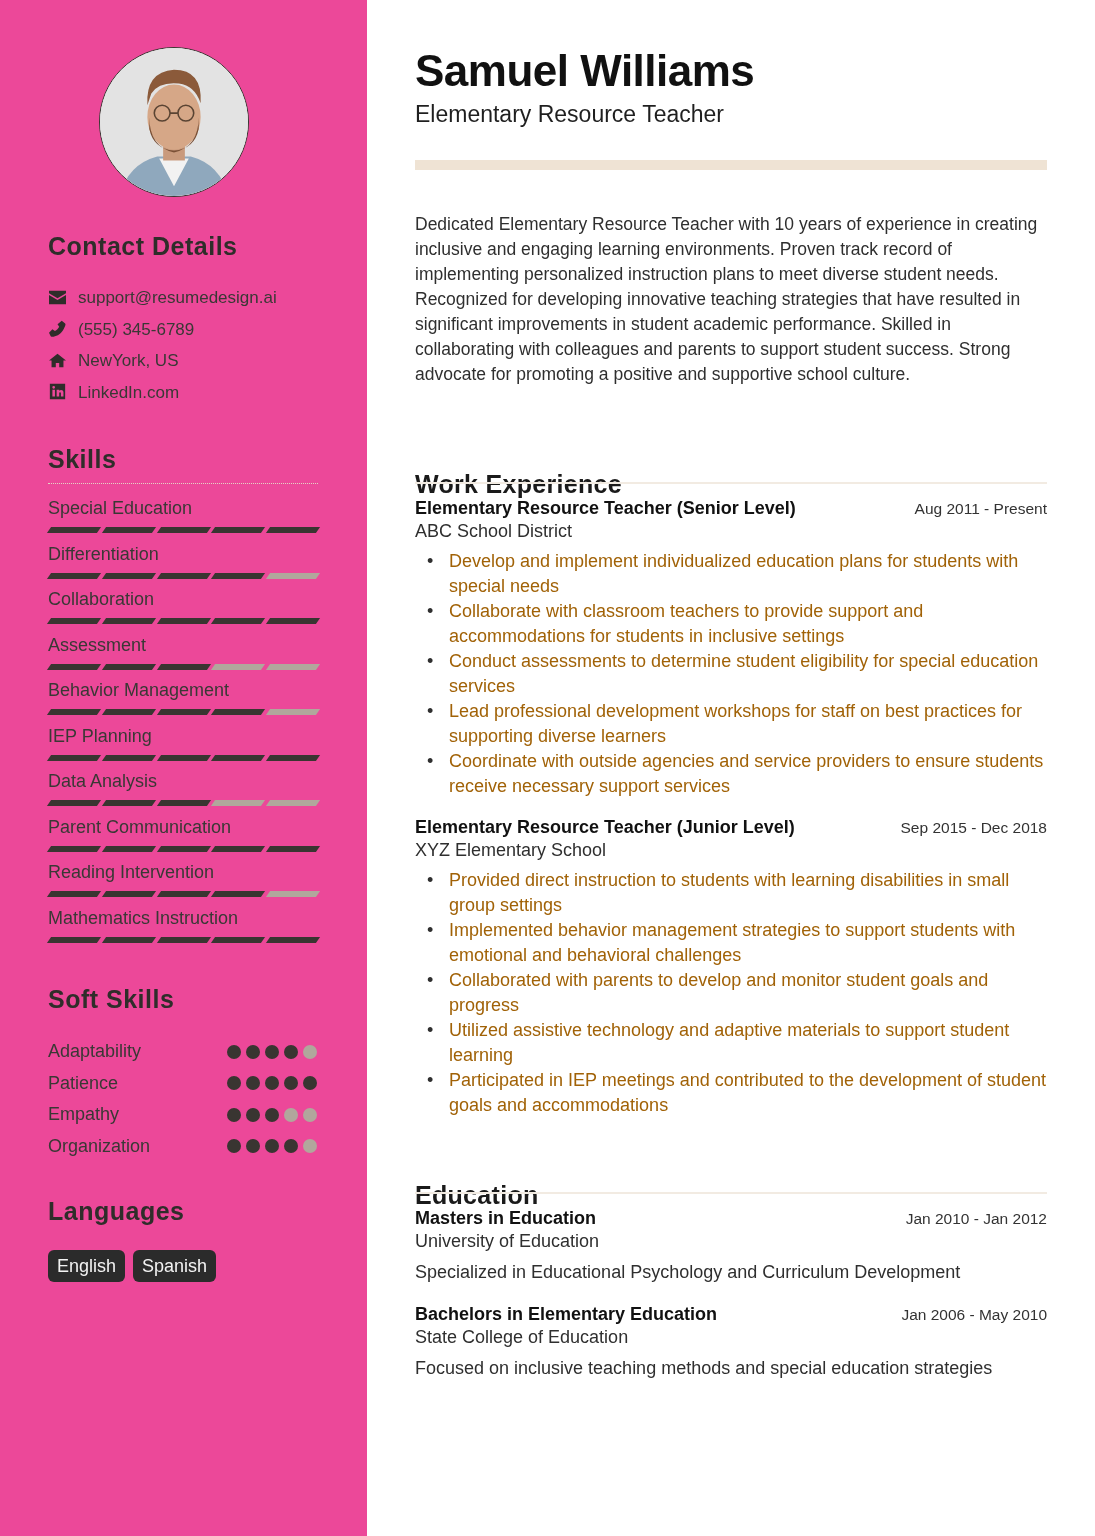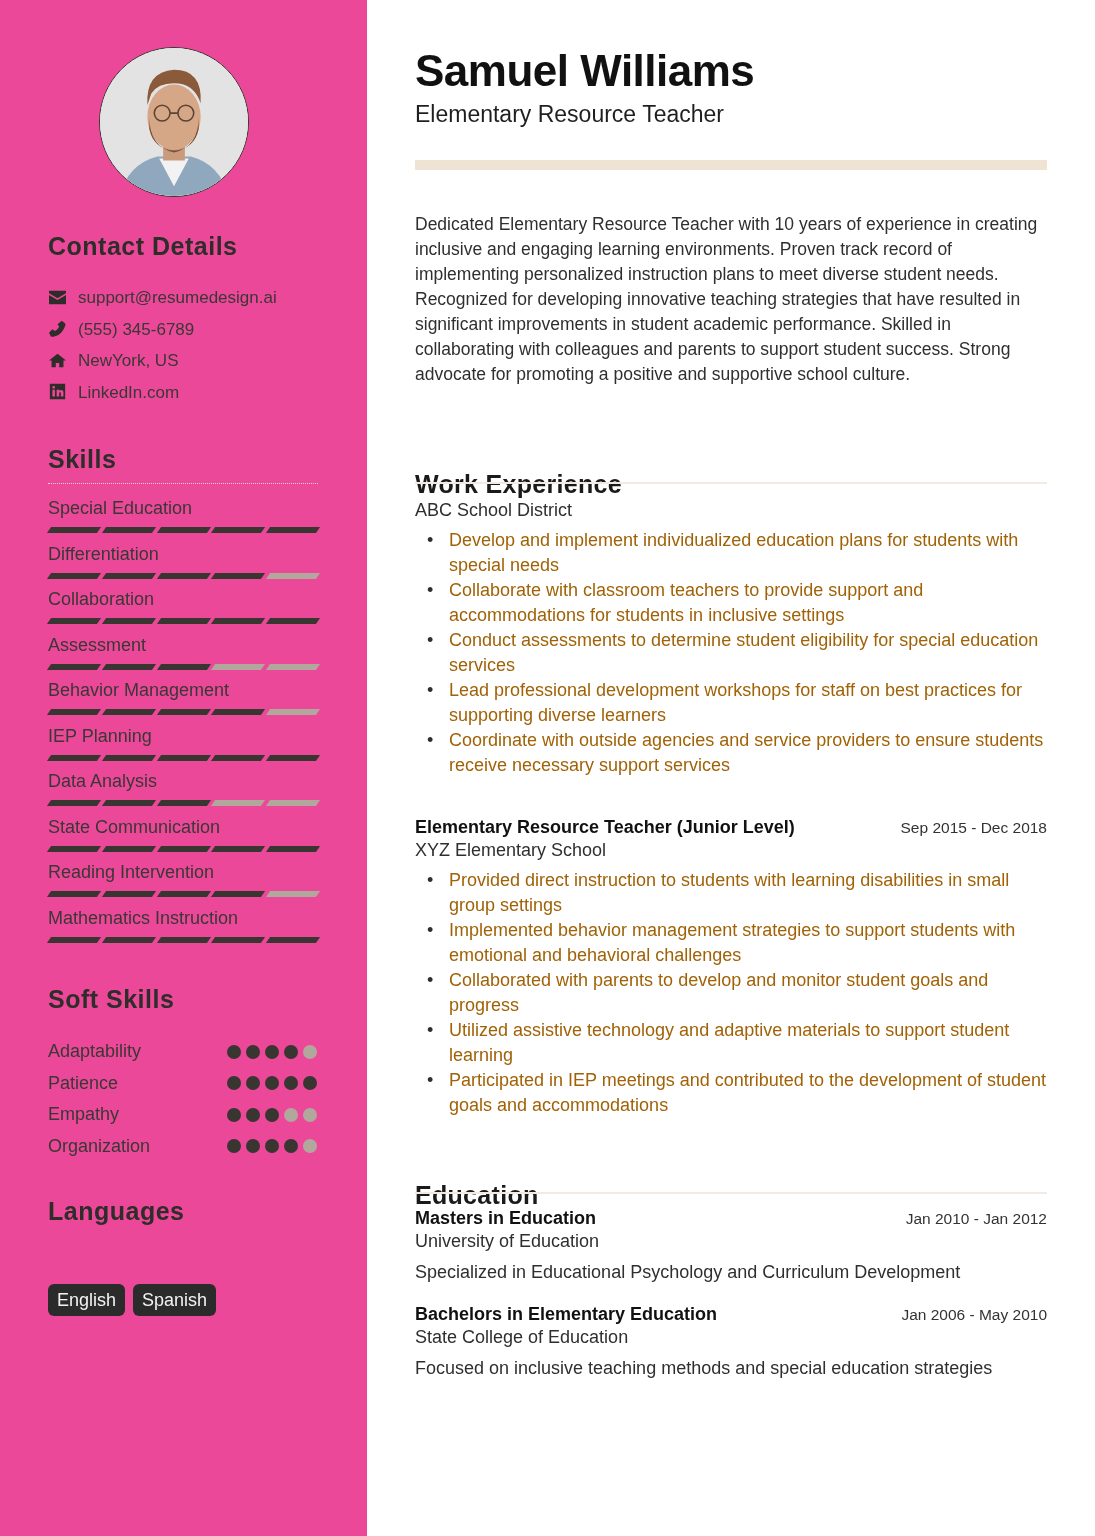--- a/index.html
+++ b/index.html
@@ -27,21 +27,21 @@
   .bars { display: flex; gap: 4px; margin-top: 7px; }
   .bar { width: 50px; height: 6px; background: #393531; transform: skewX(-35deg); margin-left: 1px; }
   .bar.off { background: #b1a79c; }
 
   .soft { position: absolute; left: 48px; top: 1036px; width: 270px; }
   .soft-row { display: flex; justify-content: space-between; align-items: center; height: 31.5px; font-size: 18px; color: #3a3835; }
   .dots { display: flex; gap: 5px; margin-right: 1px; }
   .dot { width: 14px; height: 14px; border-radius: 50%; background: #393531; }
   .dot.off { background: #b1a79c; }
 
-  .langs { position: absolute; left: 48px; top: 1284px; display: flex; gap: 8px; border-radius: 12px; }
+  .langs { position: absolute; left: 48px; top: 1250px; display: flex; gap: 8px; border-radius: 12px; }
   .pill { background: #2b2b2b; color: #f3f3f3; font-size: 18px; height: 32px; line-height: 32px; padding: 0 9px; border-radius: 6px; }
 
   
   .name { position: absolute; top: 46px; left: 0; font-size: 44px; font-weight: bold; color: #111; letter-spacing: -0.5px; }
   .title { position: absolute; top: 101px; left: 0; font-size: 23px; color: #1f1f1f; }
   .accent-bar { position: absolute; top: 160px; left: 0; width: 632px; height: 10px; background: #efe3d4; }
   .summary { position: absolute; top: 212px; left: 0; width: 632px; font-size: 17.5px; line-height: 25px; color: #2f2f2f; }
 
   .sec-h { position: absolute; left: 0; font-size: 25px; font-weight: bold; color: #1a1a1a; letter-spacing: 0.3px; margin-top: 26px; }
   .sec-line { position: absolute; left: 0; width: 632px; height: 2px; background: #f2ebe2; }
@@ -182,21 +182,21 @@
       <div class="skill-name">Data Analysis</div>
       <div class="bars">
           <span class="bar"></span>
           <span class="bar"></span>
           <span class="bar"></span>
           <span class="bar off"></span>
           <span class="bar off"></span>
         </div>
     </div>
     <div class="skill">
-      <div class="skill-name">State Communication</div>
+      <div class="skill-name">Parent Communication</div>
       <div class="bars">
           <span class="bar"></span>
           <span class="bar"></span>
           <span class="bar"></span>
           <span class="bar"></span>
           <span class="bar"></span>
         </div>
     </div>
     <div class="skill">
       <div class="skill-name">Reading Intervention</div>
@@ -275,20 +275,24 @@
   <h1 class="name">Samuel Williams</h1>
   <div class="title">Elementary Resource Teacher</div>
   <div class="accent-bar"></div>
 
   <p class="summary">Dedicated Elementary Resource Teacher with 10 years of experience in creating inclusive and engaging learning environments. Proven track record of implementing personalized instruction plans to meet diverse student needs. Recognized for developing innovative teaching strategies that have resulted in significant improvements in student academic performance. Skilled in collaborating with colleagues and parents to support student success. Strong advocate for promoting a positive and supportive school culture.</p>
 
   <h2 class="sec-h" style="top:444px;">Work Experience</h2>
   <div class="sec-line" style="top:482px;"></div>
 
   <div class="job" style="top:498px;">
+    <div class="job-head">
+      <span class="job-title">Elementary Resource Teacher (Senior Level)</span>
+      <span class="job-date">Aug 2011 - Present</span>
+    </div>
     <div class="job-org">ABC School District</div>
     <ul class="bullets">
       <li>Develop and implement individualized education plans for students with special needs</li>
       <li>Collaborate with classroom teachers to provide support and accommodations for students in inclusive settings</li>
       <li>Conduct assessments to determine student eligibility for special education services</li>
       <li>Lead professional development workshops for staff on best practices for supporting diverse learners</li>
       <li>Coordinate with outside agencies and service providers to ensure students receive necessary support services</li>
     </ul>
   </div>
 

